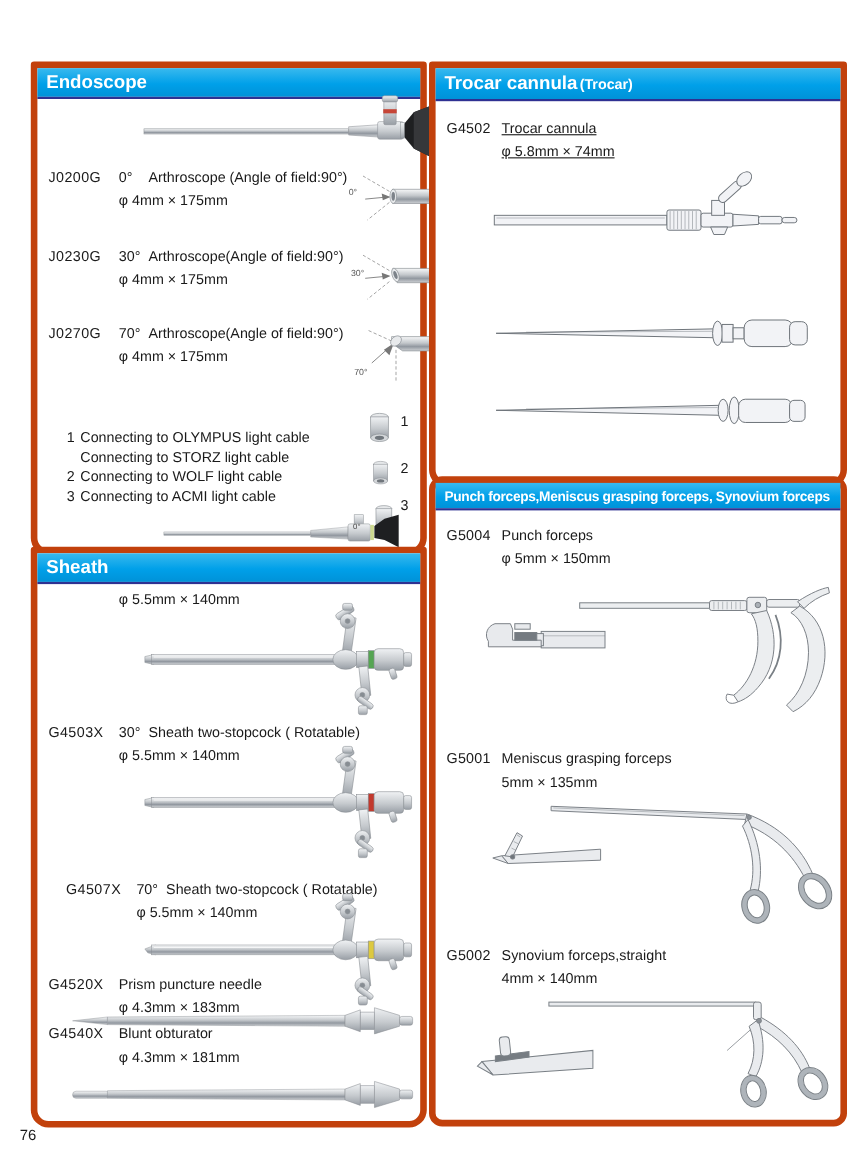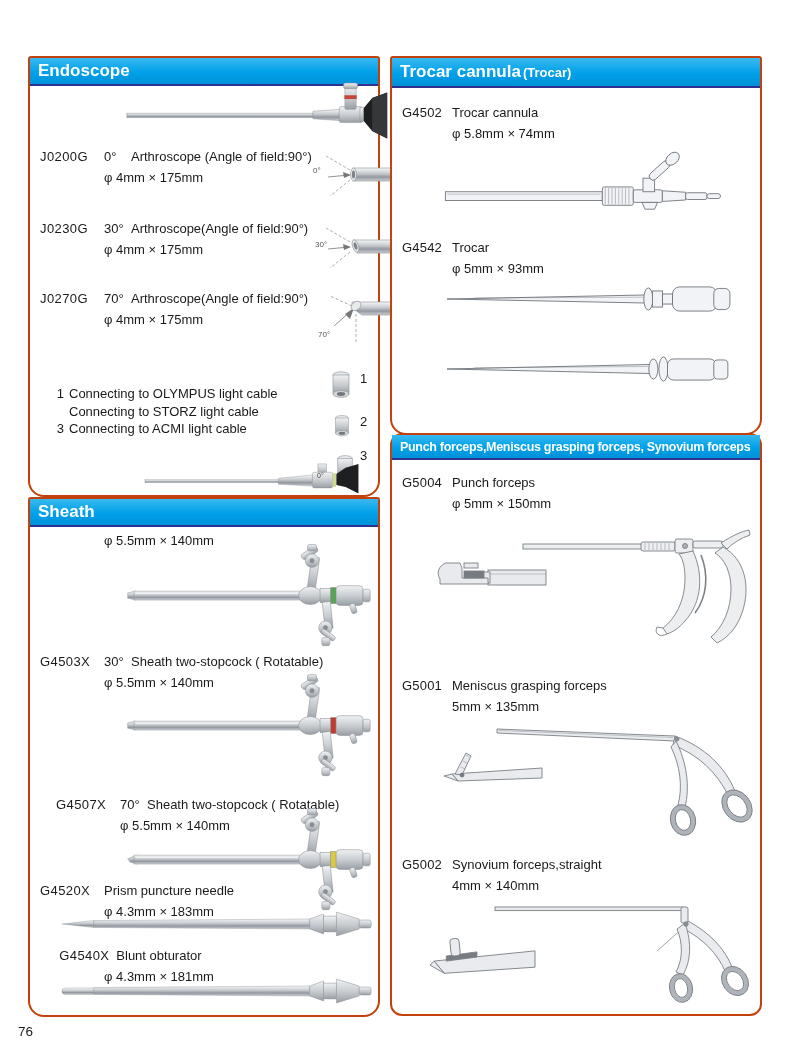--- a/index.html
+++ b/index.html
@@ -1,18 +1,18 @@
 <!DOCTYPE html>
 <html><head>
 <meta charset="utf-8">
 <style>
   html,body{margin:0;padding:0;}
   body{width:787px;height:1056px;background:#fff;font-family:"Liberation Sans",sans-serif;color:#1a1a1a;}
   .page{position:relative;width:787px;height:1056px;background:#fff;overflow:hidden;}
-  .panel{position:absolute;border:2px solid #c2410c;border-radius:3px 3px 16px 16px;background:#fff;}
+  .panel{position:absolute;border:6px solid #c2410c;border-radius:3px 3px 16px 16px;background:#fff;}
   .hdr{position:absolute;left:0;top:0;right:0;height:26px;
        background:linear-gradient(180deg,#39b9ee 0%,#00a0e9 55%,#0092d8 100%);
        border-bottom:2px solid #2e3192;color:#fff;font-weight:bold;
        display:flex;align-items:center;padding-left:8px;white-space:nowrap;overflow:hidden;}
   .hdr .t-lg{font-size:17px;}
   .hdr .t-sm{font-size:13px;margin-left:2px;}
   .hdr-small{height:23px;}
   .hdr-small .t-md{font-size:12.5px;letter-spacing:-0.3px;}
   .prod{position:absolute;font-size:13px;line-height:21px;white-space:nowrap;}
   .code{display:inline-block;width:64px;letter-spacing:0.4px;}
@@ -107,20 +107,21 @@
       <line x1="30" y1="18" x2="12" y2="34" stroke="#777" stroke-width="0.8"></line>
       <polygon points="32,16 23,22 28,27" fill="#777"></polygon>
       <polygon points="30,10 80,10 80,23 40,23 30,16" fill="url(#gm)" stroke="#8a8f94" stroke-width="0.6"></polygon>
       <ellipse cx="34" cy="14" rx="5.5" ry="4" fill="#e8eaec" stroke="#8a8f94" stroke-width="0.6" transform="rotate(-40 34 14)"></ellipse>
     </svg>
     <span class="tiplbl" style="left:288px;top:272px;">70°</span>
 
     <div class="notes" style="left:22px;top:327px;">
       <div><span class="n">1</span><span>Connecting to OLYMPUS light cable</span></div>
       <div><span class="n"></span><span>Connecting to STORZ light cable</span></div>
+      <div><span class="n">2</span><span>Connecting to WOLF light cable</span></div>
       <div><span class="n">3</span><span>Connecting to ACMI light cable</span></div>
     </div>
 
     <svg style="left:300px;top:312px;" width="22" height="30" viewBox="0 0 22 30">
       <ellipse cx="11" cy="5" rx="8" ry="3.2" fill="#e6e8ea" stroke="#8a8f94" stroke-width="0.6"></ellipse>
       <rect x="3" y="5" width="16" height="19" fill="url(#gb)" stroke="#8a8f94" stroke-width="0.6"></rect>
       <ellipse cx="11" cy="24" rx="8" ry="3.4" fill="#d4d7da" stroke="#8a8f94" stroke-width="0.6"></ellipse>
       <ellipse cx="11" cy="24" rx="4.2" ry="1.9" fill="#70767c"></ellipse>
     </svg>
     <span class="lbl" style="left:330px;top:313px;">1</span>
@@ -252,41 +253,41 @@
     </div>
     <svg style="left:30px;top:412px;" width="322" height="26" viewBox="0 0 325 26">
       <polygon points="2,13 34,9.5 34,16.5" fill="url(#gm)" stroke="#8a8f94" stroke-width="0.4"></polygon>
       <polygon points="34,9.5 252,8 252,18 34,16.5" fill="url(#gm)" stroke="#8a8f94" stroke-width="0.4"></polygon>
       <polygon points="252,8 266,3 266,23 252,18" fill="url(#gb)" stroke="#8a8f94" stroke-width="0.5"></polygon>
       <rect x="266" y="5" width="13" height="16" fill="url(#gb)" stroke="#8a8f94" stroke-width="0.5"></rect>
       <polygon points="279,1 302,8 302,18 279,25" fill="url(#gb)" stroke="#8a8f94" stroke-width="0.5"></polygon>
       <rect x="302" y="9" width="12" height="8" rx="2" fill="url(#gb)" stroke="#8a8f94" stroke-width="0.5"></rect>
     </svg>
 
-    <div class="prod" style="left:10px;top:446px;text-align:center;">
+    <div class="prod" style="left:10px;top:426px;">
       <div><span class="code">G4540X</span><span>Blunt obturator</span></div>
       <div class="spec">φ 4.3mm × 181mm</div>
     </div>
     <svg style="left:30px;top:479px;" width="322" height="26" viewBox="0 0 325 26">
       <rect x="2" y="10" width="34" height="6.5" rx="3.2" fill="url(#gm)" stroke="#8a8f94" stroke-width="0.4"></rect>
       <polygon points="34,9.5 252,8 252,18 34,16.5" fill="url(#gm)" stroke="#8a8f94" stroke-width="0.4"></polygon>
       <polygon points="252,8 266,3 266,23 252,18" fill="url(#gb)" stroke="#8a8f94" stroke-width="0.5"></polygon>
       <rect x="266" y="5" width="13" height="16" fill="url(#gb)" stroke="#8a8f94" stroke-width="0.5"></rect>
       <polygon points="279,1 302,8 302,18 279,25" fill="url(#gb)" stroke="#8a8f94" stroke-width="0.5"></polygon>
       <rect x="302" y="9" width="12" height="8" rx="2" fill="url(#gb)" stroke="#8a8f94" stroke-width="0.5"></rect>
     </svg>
   </section>
 
   <section class="panel" style="left:390px;top:56px;width:368px;height:375px;">
     <header class="hdr" style="height:28px;">
       <span class="t-lg">Trocar cannula</span>
       <span class="t-sm">(Trocar)</span>
     </header>
 
-    <div class="prod prod2" style="left:10px;top:44px;">
+    <div class="prod prod2" style="left:10px;top:44px;text-decoration:underline;">
       <div><span class="code">G4502</span><span>Trocar cannula</span></div>
       <div class="spec">φ 5.8mm × 74mm</div>
     </div>
     <svg style="left:48px;top:95px;" width="312" height="62" viewBox="0 0 315 64">
       <g class="ln">
         <rect x="2" y="40" width="162" height="9"></rect>
         <line x1="4" y1="42.5" x2="162" y2="42.5" stroke-width="0.4"></line>
         <rect x="164" y="35" width="32" height="19" rx="2"></rect>
         <g stroke-width="0.45">
           <line x1="167" y1="36" x2="167" y2="53"></line>
@@ -304,24 +305,20 @@
         <g transform="translate(212,28) rotate(-42)">
           <rect x="2" y="-4" width="26" height="8" rx="4"></rect>
           <ellipse cx="33" cy="0" rx="8" ry="5.5"></ellipse>
         </g>
         <polygon points="226,39 250,40.5 250,48.5 226,50"></polygon>
         <rect x="250" y="41" width="22" height="7" rx="2"></rect>
         <rect x="272" y="42" width="14" height="5" rx="2.5"></rect>
       </g>
     </svg>
 
-    <div class="prod prod2" style="left:10px;top:179px;">
-      <div><span class="code">G4542</span><span>Trocar</span></div>
-      <div class="spec">φ 5mm × 93mm</div>
-    </div>
     <svg style="left:52px;top:222px;" width="302" height="38" viewBox="0 0 300 36">
       <g class="ln">
         <polygon points="3,18 200,14 200,22"></polygon>
         <line x1="30" y1="17" x2="198" y2="16.2" stroke-width="0.4"></line>
         <ellipse cx="203" cy="18" rx="4.5" ry="11"></ellipse>
         <rect x="207" y="10" width="10" height="16"></rect>
         <rect x="217" y="13" width="10" height="10"></rect>
         <rect x="227" y="6" width="44" height="24" rx="7"></rect>
         <rect x="268" y="7.5" width="16" height="21" rx="5"></rect>
       </g>

